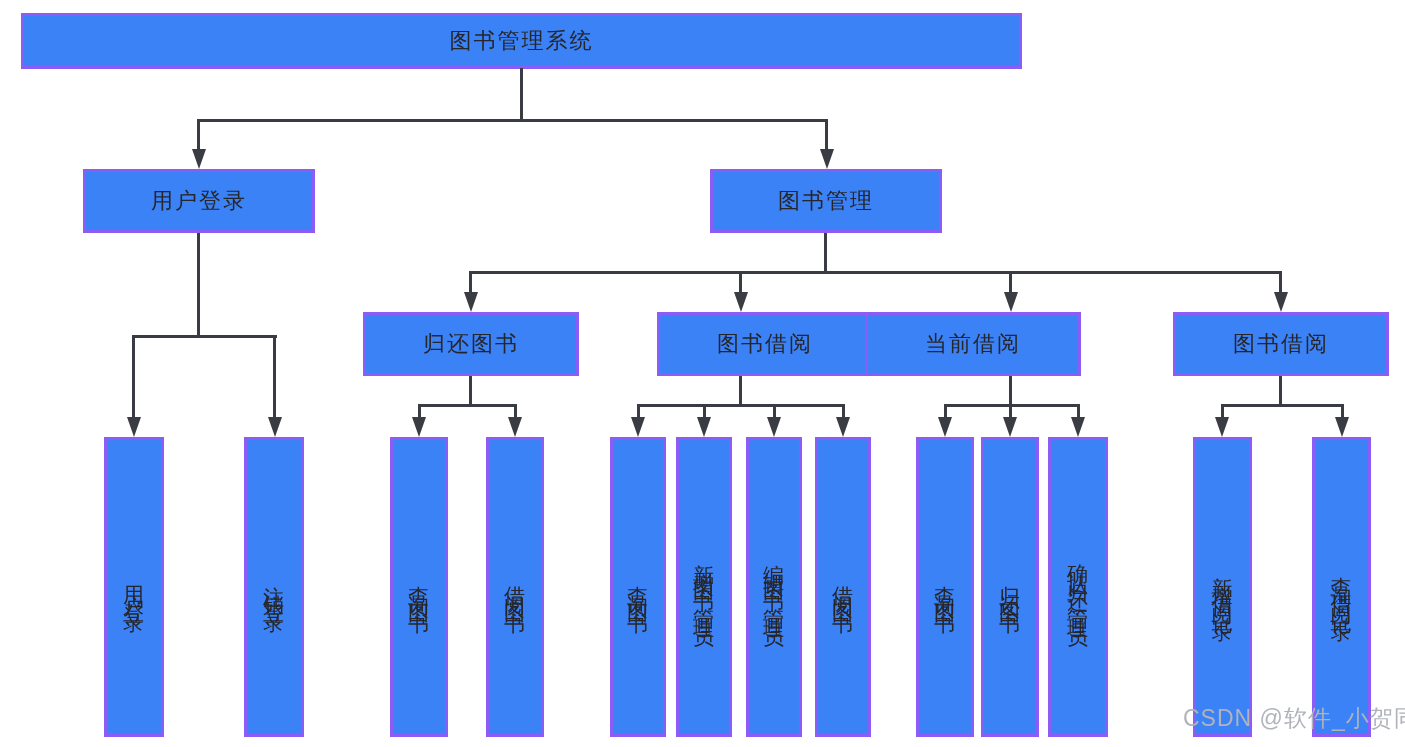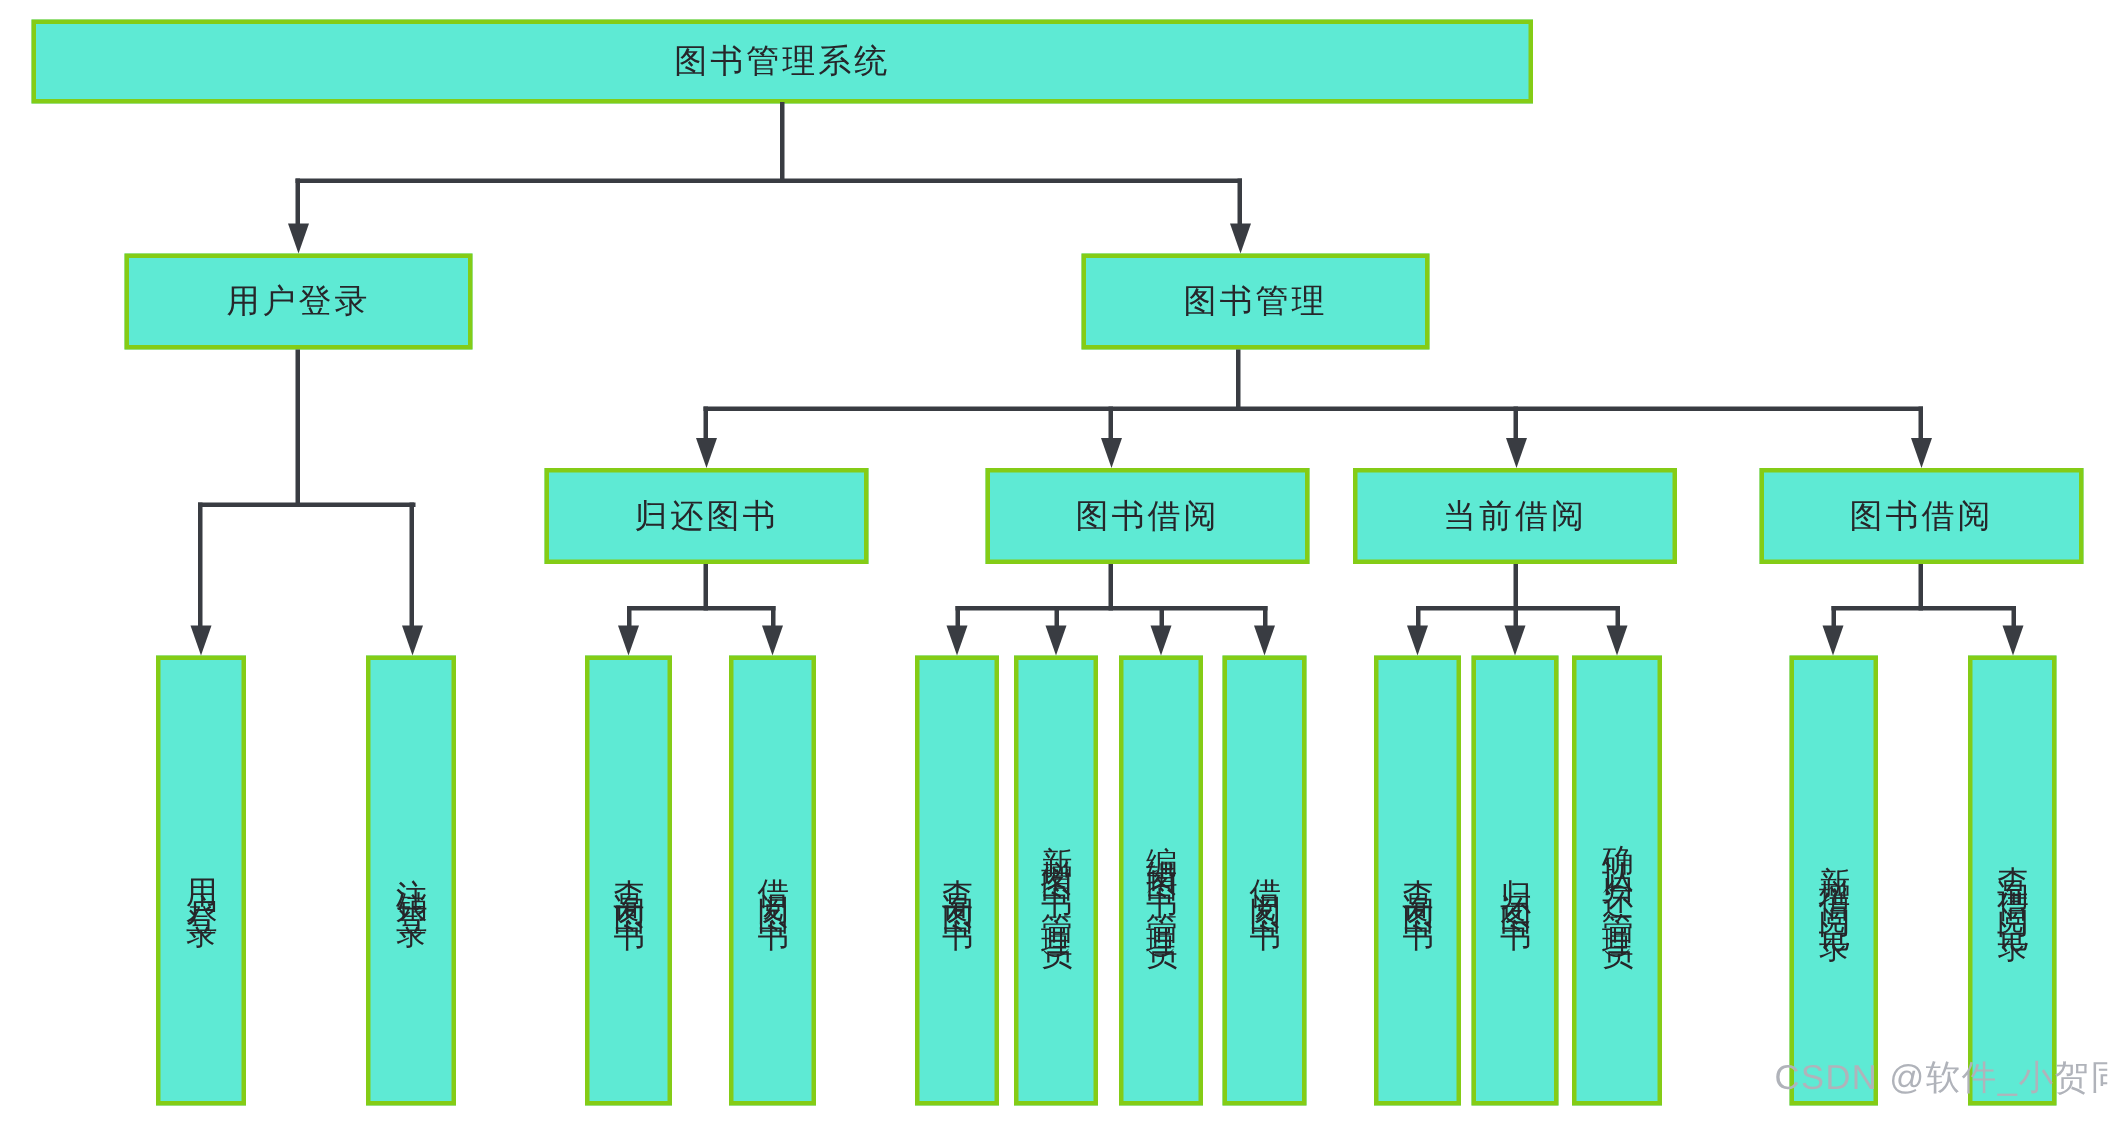--- a/index.html
+++ b/index.html
@@ -6,22 +6,22 @@
   #stage{
     position:relative;
     width:1405px;height:747px;
     background:#ffffff;
     font-family:"Liberation Sans", sans-serif;
     overflow:hidden;
   }
   .box{
     position:absolute;
     box-sizing:border-box;
-    border:3px solid #84cc16;
-    background:#5eead4;
+    border:3px solid #8b5cf6;
+    background:#3b82f6;
     display:flex;
     align-items:center;
     justify-content:center;
     color:#26262a;
   }
   .hbox{ font-size:22px; letter-spacing:2px; }
   .vbox{
     writing-mode:vertical-rl;
     text-orientation:mixed;
     font-size:21px;
@@ -48,27 +48,27 @@
 </style>
 </head>
 <body>
 
 <div id="stage">
 
   <div class="box hbox" style="left:21px;top:13px;width:1001px;height:56px;">图书管理系统</div>
 
   <div class="box hbox" style="left:83px;top:169px;width:232px;height:64px;">用户登录</div>
 
-  <div class="box hbox" style="left:710px;top:169px;width:232px;height:64px;margin-left:11px;">图书管理</div>
+  <div class="box hbox" style="left:710px;top:169px;width:232px;height:64px;">图书管理</div>
 
   <div class="box hbox" style="left:363px;top:312px;width:216px;height:64px;">归还图书</div>
 
   <div class="box hbox" style="left:633px;top:312px;width:216px;height:64px;margin-left:24px;">图书借阅</div>
 
-  <div class="box hbox" style="left:902px;top:312px;width:216px;height:64px;">当前借阅</div>
+  <div class="box hbox" style="left:865px;top:312px;width:216px;height:64px;">当前借阅</div>
 
   <div class="box hbox" style="left:1173px;top:312px;width:216px;height:64px;">图书借阅</div>
 
   <div class="box vbox" style="left:104px;top:437px;width:60px;height:300px;">用户登录</div>
 
   <div class="box vbox" style="left:244px;top:437px;width:60px;height:300px;">注销登录</div>
 
   <div class="box vbox" style="left:390px;top:437px;width:58px;height:300px;">查询图书</div>
 
   <div class="box vbox" style="left:486px;top:437px;width:58px;height:300px;">借阅图书</div>

